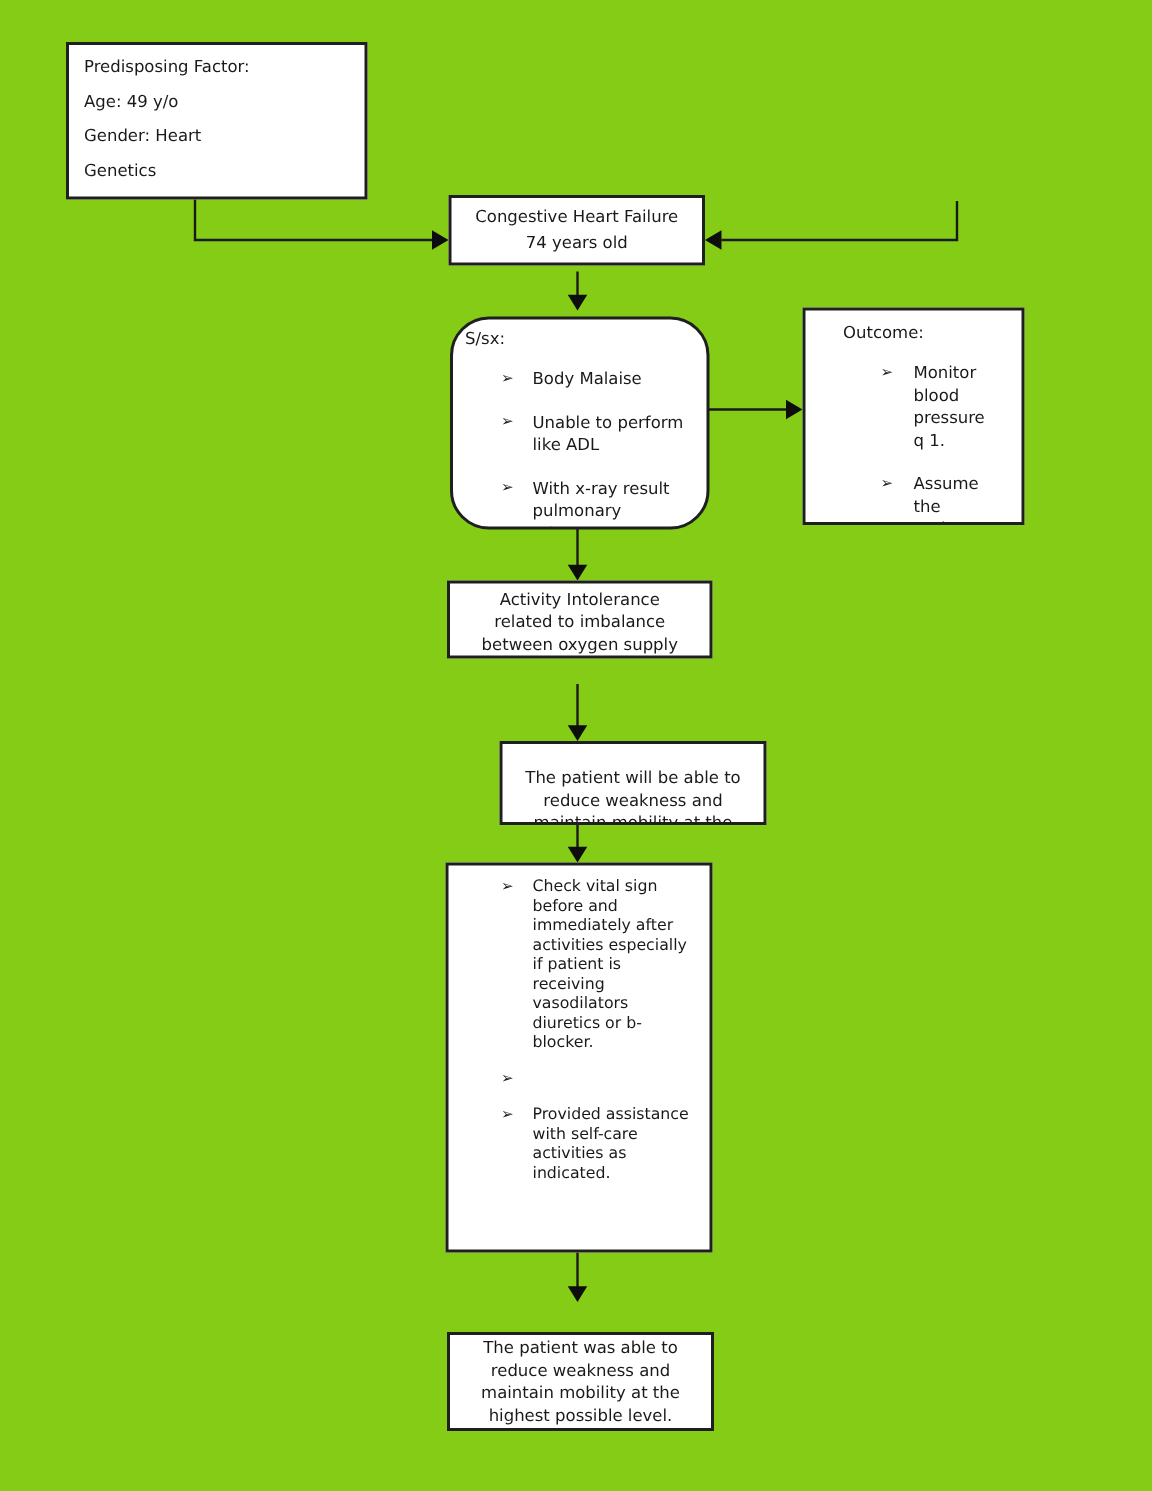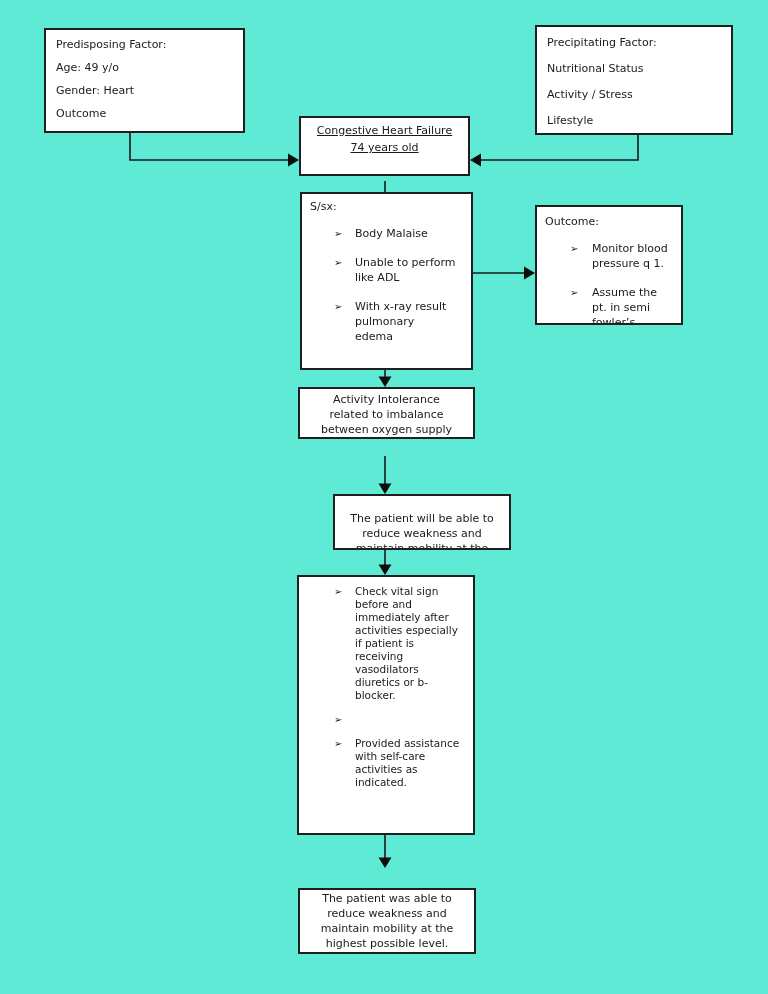--- a/index.html
+++ b/index.html
@@ -4,21 +4,21 @@
 <style>
   html, body {
     margin: 0;
     padding: 0;
     background: #ffffff;
   }
   .canvas {
     position: relative;
     width: 768px;
     height: 994px;
-    background: #5eead4;
+    background: #84cc16;
     font-family: "DejaVu Sans", "Liberation Sans", sans-serif;
     color: #1a1a1a;
   }
   .connectors {
     position: absolute;
     left: 0;
     top: 0;
     pointer-events: none;
   }
   .connectors path {
@@ -34,23 +34,23 @@
     position: absolute;
     box-sizing: border-box;
     background: #ffffff;
     border: 2px solid #1f1f1f;
     font-size: 11px;
     line-height: 15px;
     overflow: hidden;
   }
   .b-predisposing { left: 44px;  top: 28px;  width: 201px; height: 105px; padding: 8px 10px; }
   .b-precipitating{ left: 535px; top: 25px;  width: 198px; height: 110px; padding: 9px 10px; }
-  .b-chf          { left: 299px; top: 116px; width: 171px; height: 60px;  text-align: center; padding-top: 5px; text-decoration: underline; }
-  .b-signs        { left: 300px; top: 192px; width: 173px; height: 178px; padding: 5px 8px; }
-  .b-outcome      { left: 535px; top: 205px; width: 148px; height: 120px; padding: 7px 8px; }
+  .b-chf          { left: 299px; top: 130px; width: 171px; height: 47px;  text-align: center; padding-top: 5px; }
+  .b-signs        { left: 300px; top: 211px; width: 173px; height: 142px; padding: 5px 8px; border-radius: 26px; }
+  .b-outcome      { left: 535px; top: 205px; width: 148px; height: 145px; padding: 7px 25px; }
   .b-activity     { left: 298px; top: 387px; width: 177px; height: 52px;  text-align: center; padding-top: 3px; }
   .b-goal         { left: 297px; top: 494px; width: 178px; height: 56px;  text-align: center; padding-top: 15px; margin-left: 36px; }
   .b-interventions{ left: 297px; top: 575px; width: 178px; height: 260px; padding: 8px 6px; font-size: 10.5px; line-height: 13px; }
   .b-evaluation   { left: 298px; top: 868px; width: 178px; height: 66px;  text-align: center; padding-top: 1px; margin-top: 20px; }
 
   .factor p { margin: 0 0 9px 0; line-height: 14px; }
   .b-precipitating.factor p { margin-bottom: 12px; }
 
   .box-title { display: block; margin: 0 0 12px 0; }
   .chf-line2 { margin-top: 2px; }
@@ -92,29 +92,23 @@
     <polygon points="385,575 378.5,564.5 391.5,564.5"></polygon>
 
     <path d="M385 834 V858"></path>
     <polygon points="385,868 378.5,857.5 391.5,857.5"></polygon>
   </svg>
 
   <div class="box b-predisposing factor">
     <p>Predisposing Factor:</p>
     <p>Age: 49 y/o</p>
     <p>Gender: Heart</p>
-    <p>Outcome</p>
+    <p>Genetics</p>
   </div>
 
-  <div class="box b-precipitating factor">
-    <p>Precipitating Factor:</p>
-    <p>Nutritional Status</p>
-    <p>Activity / Stress</p>
-    <p>Lifestyle</p>
-  </div>
 
   <div class="box b-chf">
     <div>Congestive Heart Failure</div>
     <div class="chf-line2">74 years old</div>
   </div>
 
   <div class="box b-signs">
     <span class="box-title">S/sx:</span>
     <div class="li">
       <span class="bullet">➢</span>

